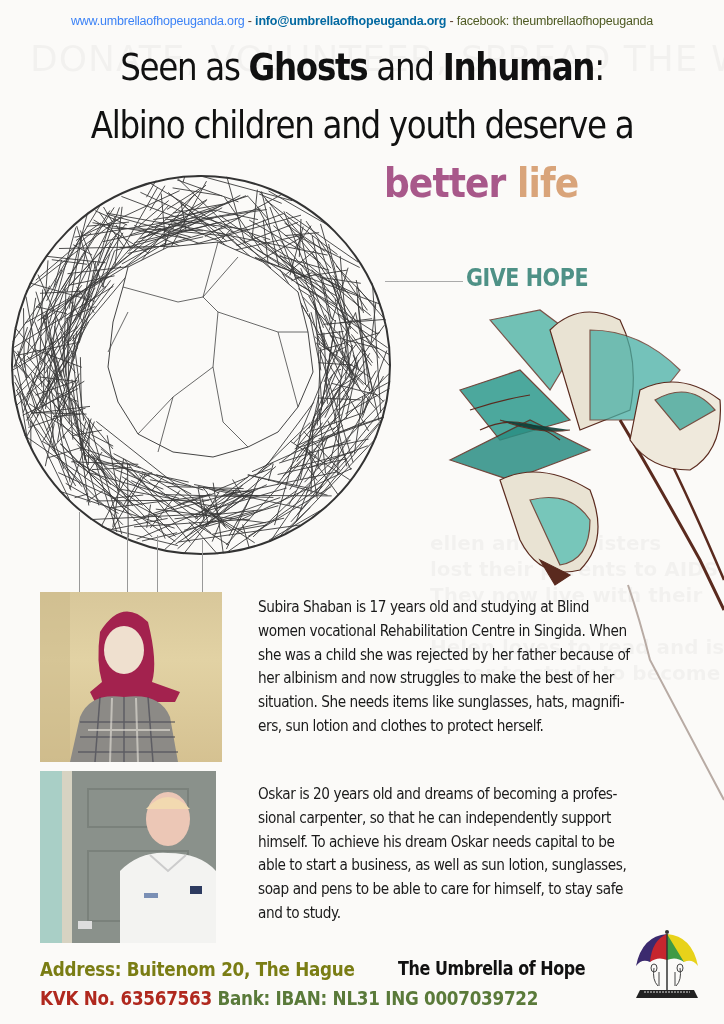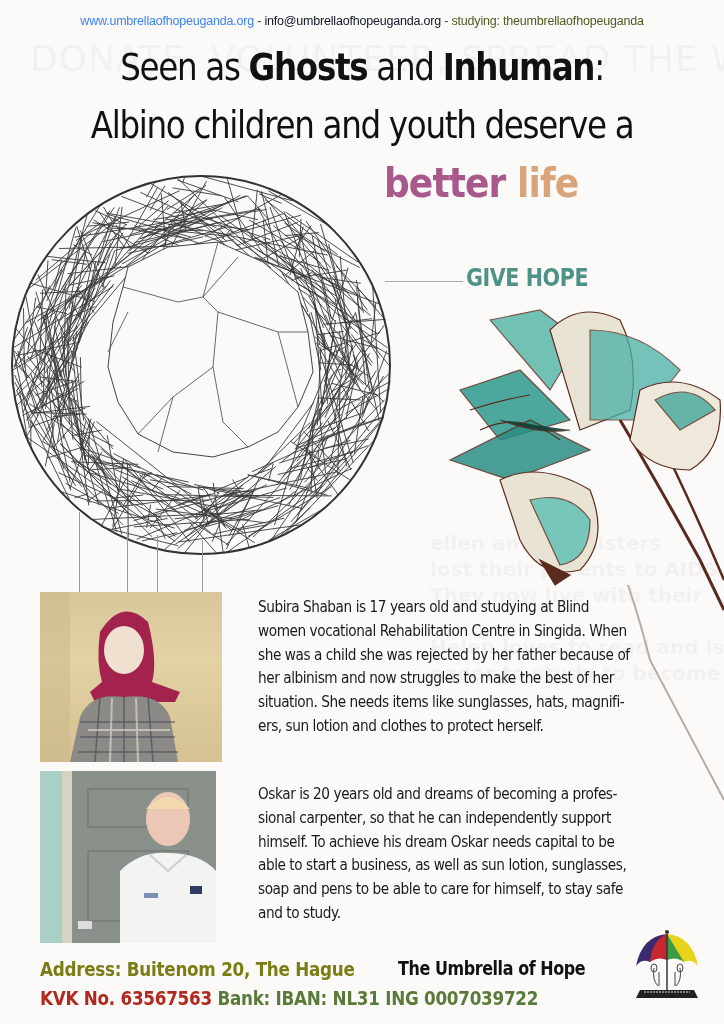--- a/index.html
+++ b/index.html
@@ -6,21 +6,21 @@
     html, body { width: 724px; height: 1024px; overflow: hidden; background: #fbfaf8; }
     body { position: relative; font-family: "Liberation Sans", sans-serif; color: #111; }
 
     .ghost { position: absolute; color: rgba(0,0,0,0.035); font-family: "DejaVu Sans", sans-serif; white-space: nowrap; pointer-events: none; }
     .ghost-top { left: 30px; top: 38px; font-size: 36px; letter-spacing: 1px; }
     .ghost-mid { left: 430px; top: 530px; font-size: 20px; line-height: 26px; font-weight: bold; }
 
     .contact-line { position: absolute; top: 14px; left: 0; width: 724px; text-align: center; font-size: 12.5px; font-family: "Liberation Sans Narrow", "Liberation Sans", sans-serif; letter-spacing: -0.2px; }
     .contact-line .web { color: #3b82f6; }
     .contact-line .sep1 { color: #5a3a2a; }
-    .contact-line .mail { color: #0f172a; }
+    .contact-line .mail { color: #0369a1; font-weight: bold; }
     .contact-line .fb { color: #4e5a22; }
 
     .headline { position: absolute; left: 0; width: 724px; text-align: center; font-family: "DejaVu Sans", sans-serif; color: #111; }
     .h1 { top: 46px; font-size: 37px; letter-spacing: -1.5px; transform: scaleX(0.88); transform-origin: center; }
     .h2 { top: 104px; font-size: 37px; letter-spacing: -1.5px; transform: scaleX(0.88); transform-origin: center; }
     .h1 b { font-weight: bold; }
 
     .better-life { position: absolute; left: 384px; top: 160px; font-family: "DejaVu Sans", sans-serif; font-weight: bold; font-size: 40px; letter-spacing: -1px; transform: scaleX(0.9); transform-origin: left; }
     .better-life .b1 { color: #a8588a; }
     .better-life .b2 { color: #d9a47a; }
@@ -57,21 +57,21 @@
 <div class="ghost ghost-mid">
   <div>ellen and her sisters</div>
   <div>lost their parents to AIDS.</div>
   <div>They now live with their</div>
   <div style="height:26px"></div>
   <div>Helen loves to read and is</div>
   <div>eager to study to become</div>
 </div>
 
 <div class="contact-line">
-  <span class="web">www.umbrellaofhopeuganda.org</span><span class="sep1"> - </span><span class="mail">info@umbrellaofhopeuganda.org</span><span class="sep1">  - </span><span class="fb">studying: theumbrellaofhopeuganda</span>
+  <span class="web">www.umbrellaofhopeuganda.org</span><span class="sep1"> - </span><span class="mail">info@umbrellaofhopeuganda.org</span><span class="sep1">  - </span><span class="fb">facebook: theumbrellaofhopeuganda</span>
 </div>
 
 <div class="headline h1">
   <span>Seen as </span><b>Ghosts</b><span> and </span><b>Inhuman</b><span>:</span>
 </div>
 <div class="headline h2">Albino children and youth deserve a</div>
 <div class="better-life">
   <span class="b1">better</span><span class="b2"> life</span>
 </div>
 

